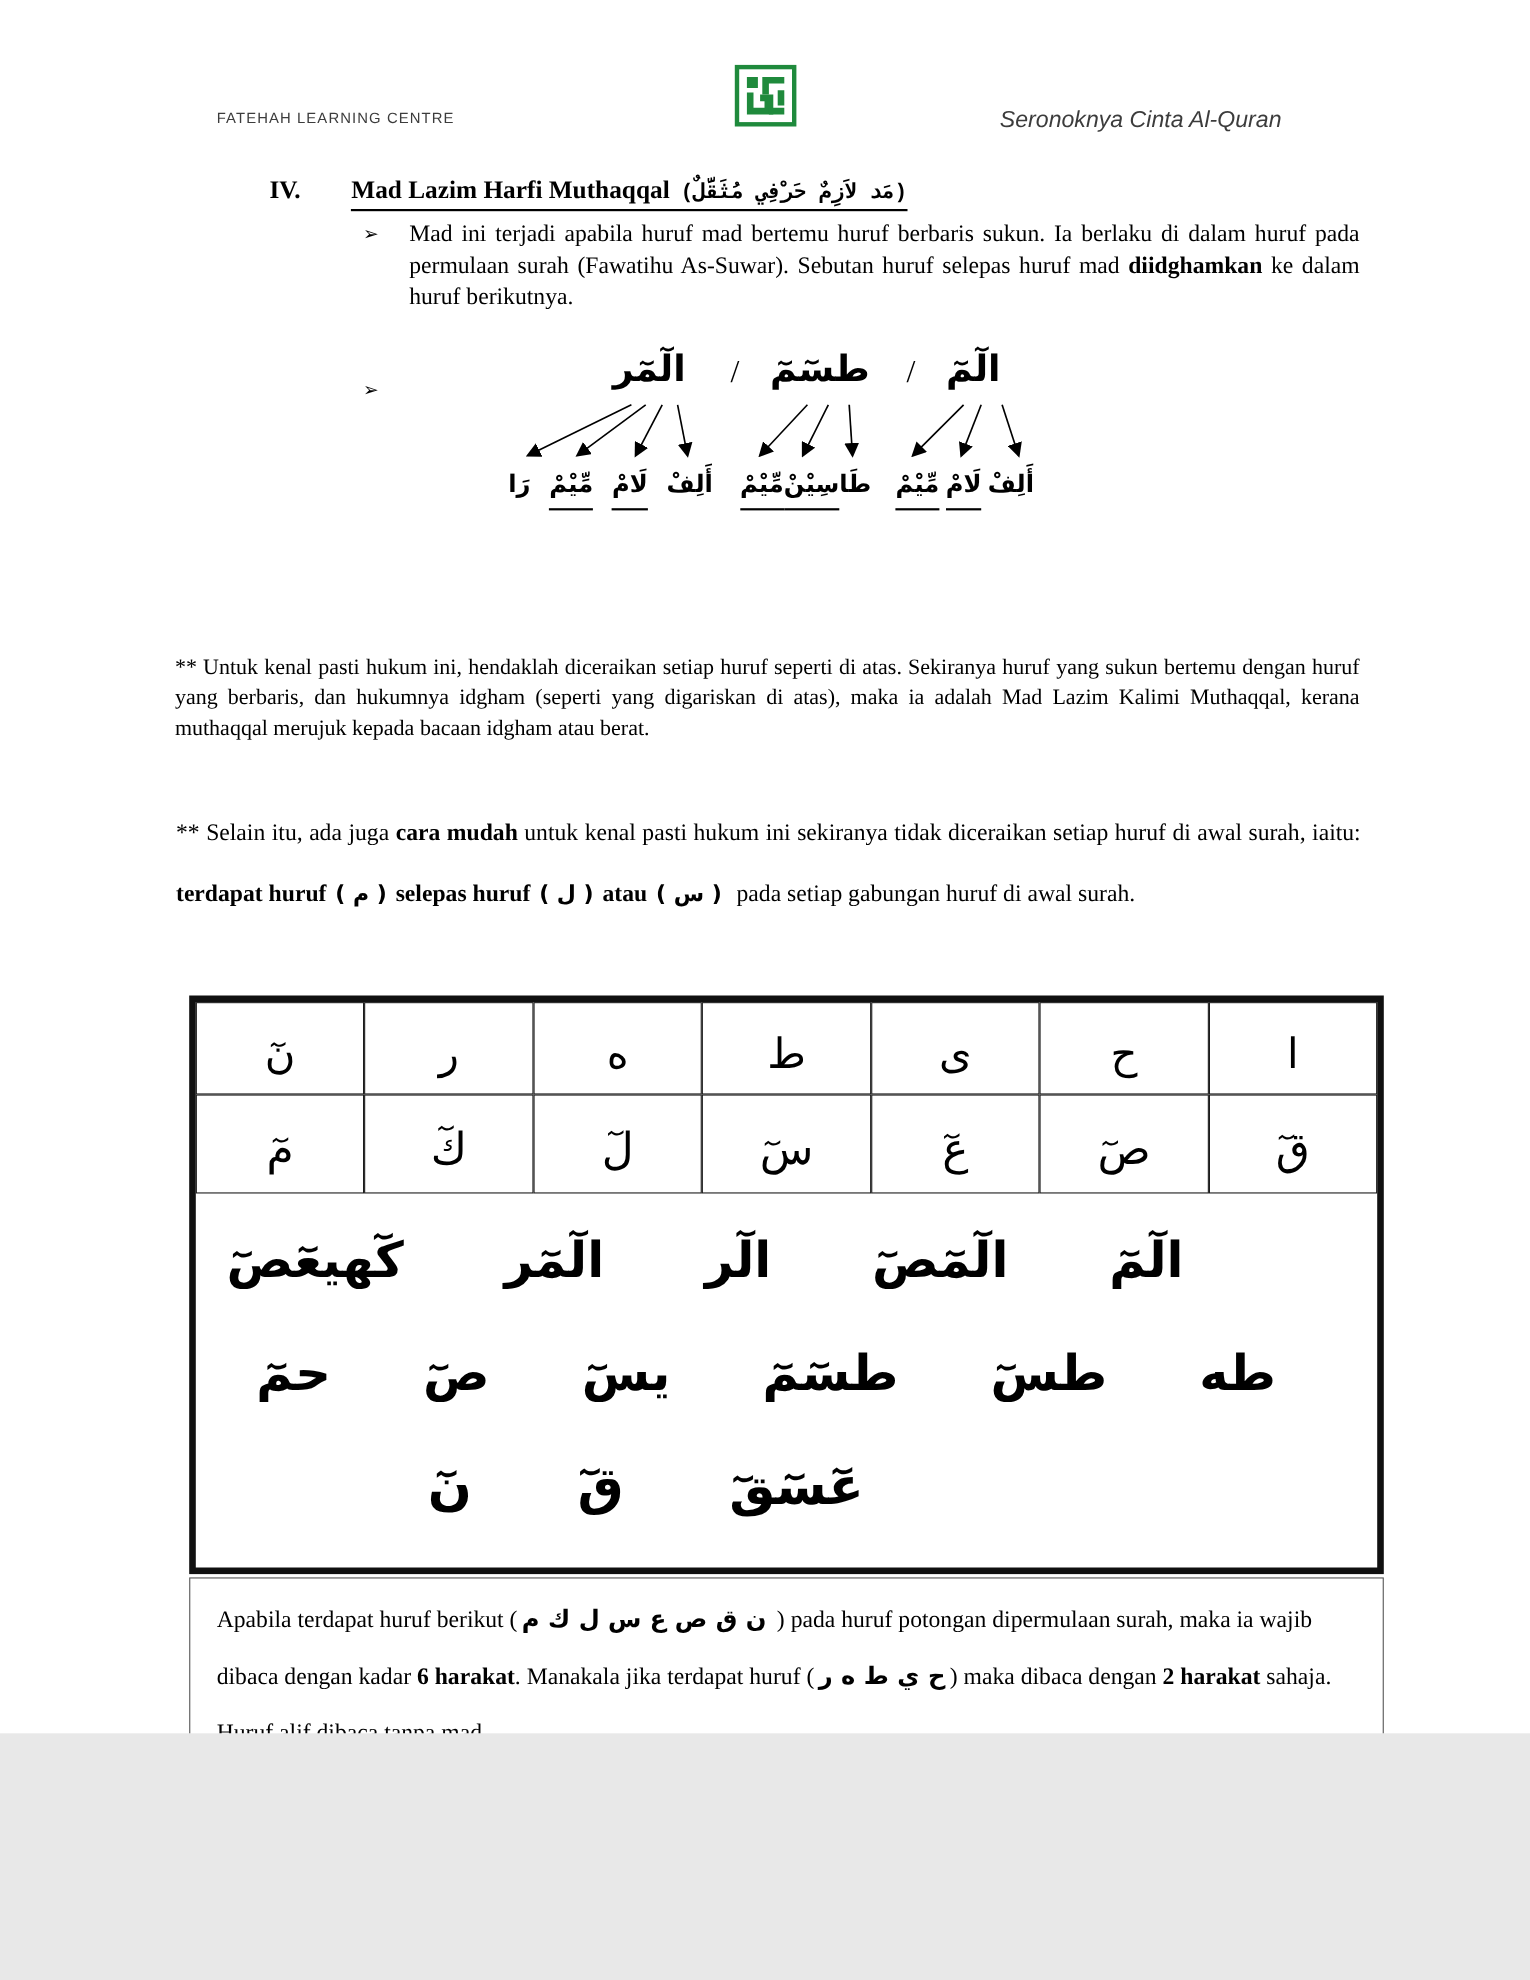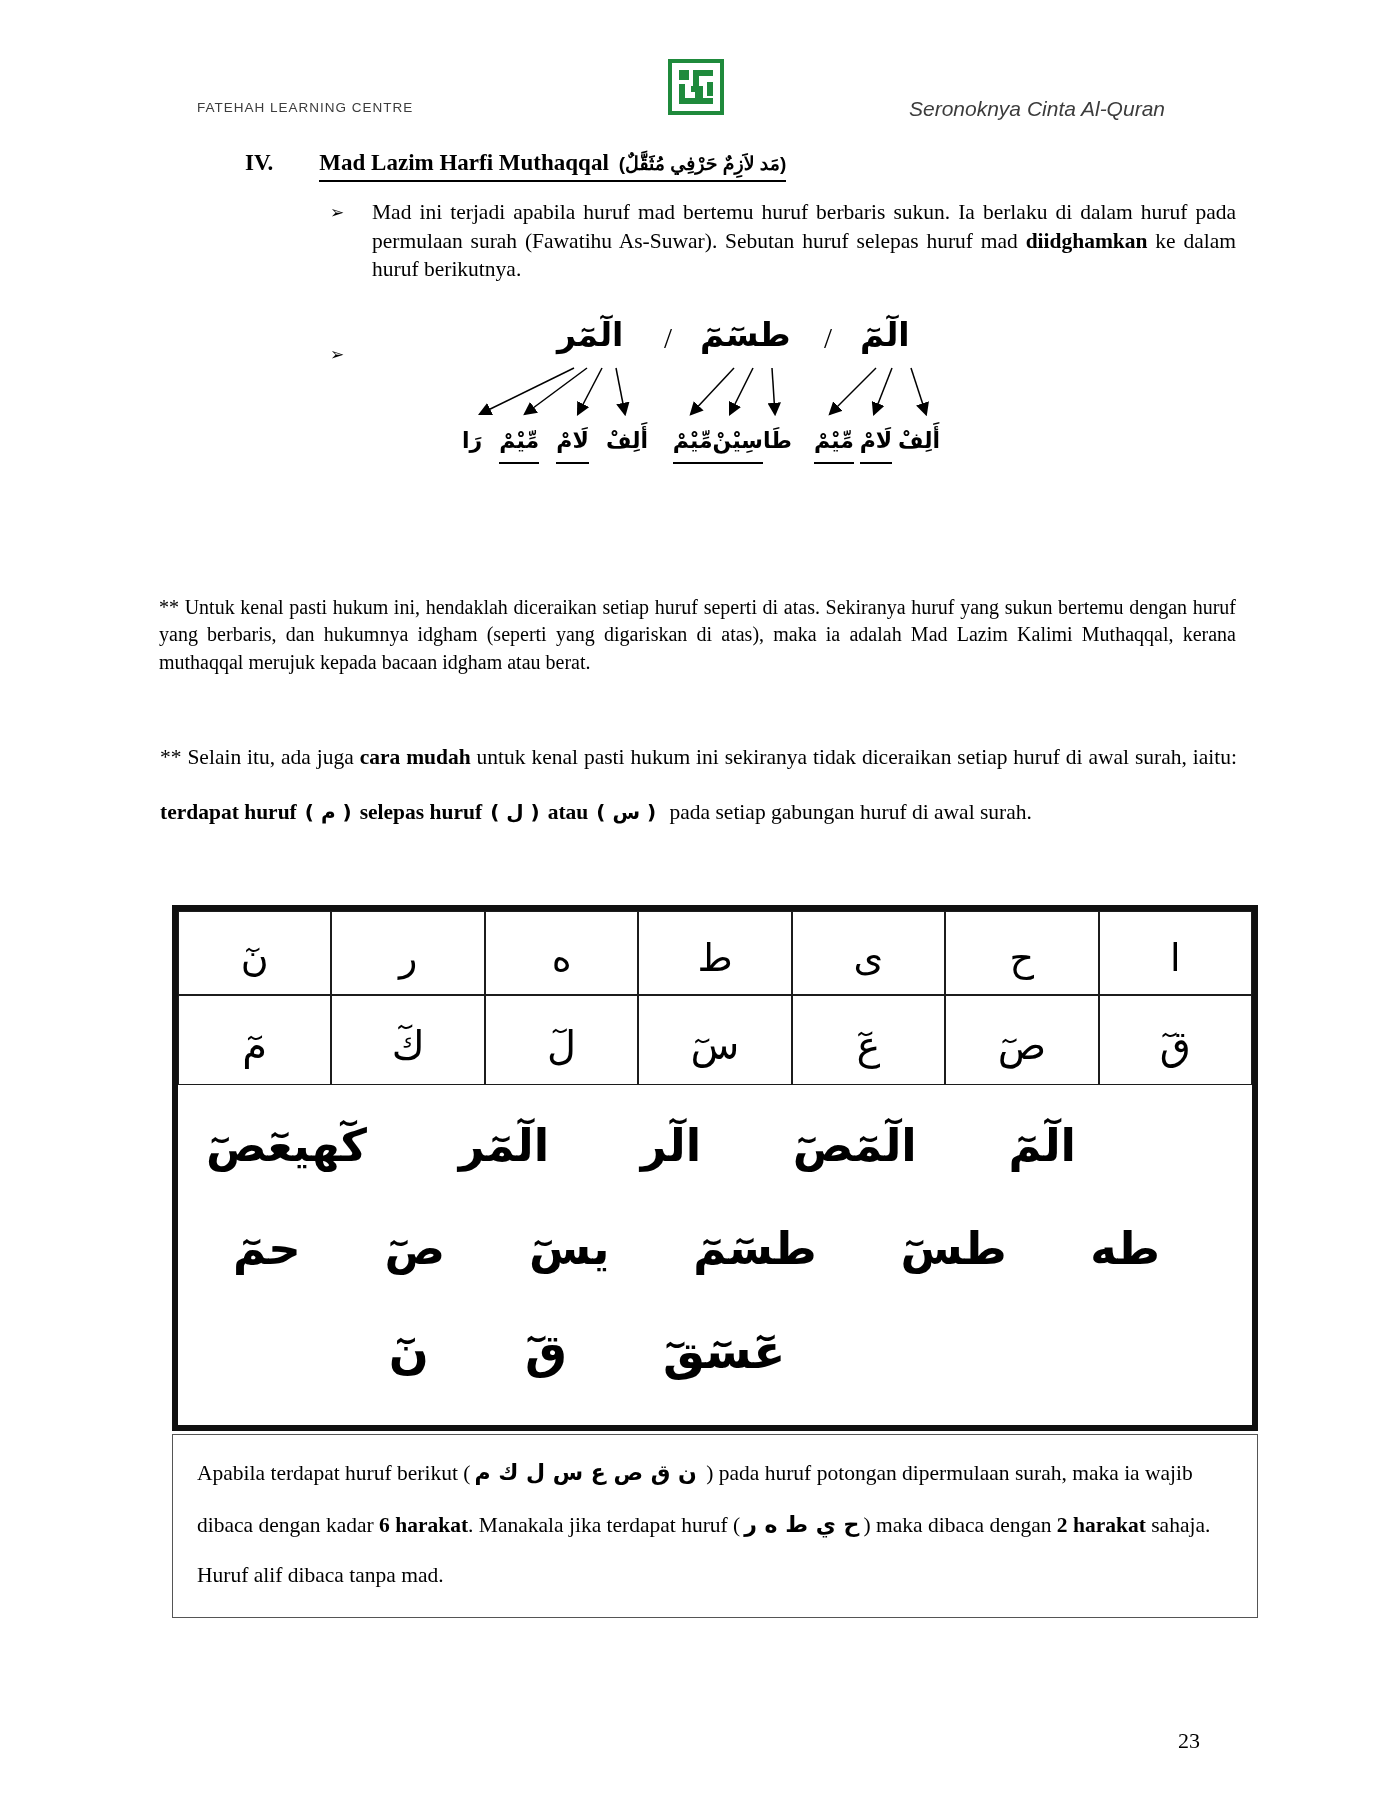--- a/index.html
+++ b/index.html
@@ -1,19 +1,19 @@
 <!DOCTYPE html>
 <html><head>
 <meta charset="utf-8">
 <style>
   * { box-sizing: border-box; }
   html, body { margin: 0; padding: 0; background: #e8e8e8; }
   .page {
     position: relative;
-    width: 1391px; height: 1800px;
+    width: 1391px; height: 1576px;
     margin: 0 auto;
     background: #ffffff;
     font-family: "Liberation Serif", serif;
     color: #000;
     overflow: hidden;
   }
 
   
   .header-left {
     position: absolute; left: 197px; top: 100px;
@@ -22,29 +22,29 @@
   }
   .logo { position: absolute; left: 667px; top: 58px; width: 58px; height: 58px; }
   .header-right {
     position: absolute; right: 226px; top: 97px;
     font-family: "Liberation Sans", sans-serif;
     font-style: italic; font-size: 21px; color: #3c3c3c;
   }
 
   
   .section-heading {
-    position: absolute; left: 245px; top: 150px;
+    position: absolute; left: 245px; top: 160px;
     font-size: 23px; font-weight: bold;
     display: flex; gap: 46px; align-items: baseline;
   }
   .section-title {
     display: inline-flex; gap: 10px; align-items: baseline;
     border-bottom: 2.5px solid #000; padding-bottom: 4px;
   }
-  .title-arabic { font-family: Liberation Sans, sans-serif; font-size: 19px; }
+  .title-arabic { font-family: Liberation Mono, monospace; font-size: 19px; }
 
   
   .bullet1 { position: absolute; left: 330px; top: 198px; width: 906px; display: flex; }
   .bullet-marker { width: 42px; flex: none; font-size: 17px; padding-top: 4px; }
   .bullet-text { font-size: 21.5px; line-height: 1.33; text-align: justify; }
   .b { font-weight: bold; }
 
   
   .contoh { position: absolute; left: 330px; top: 306px; width: 1000px; height: 185px; display: flex; }
   .contoh-label { display: flex; width: 132px; flex: none; padding-top: 36px; font-size: 21.5px; }

